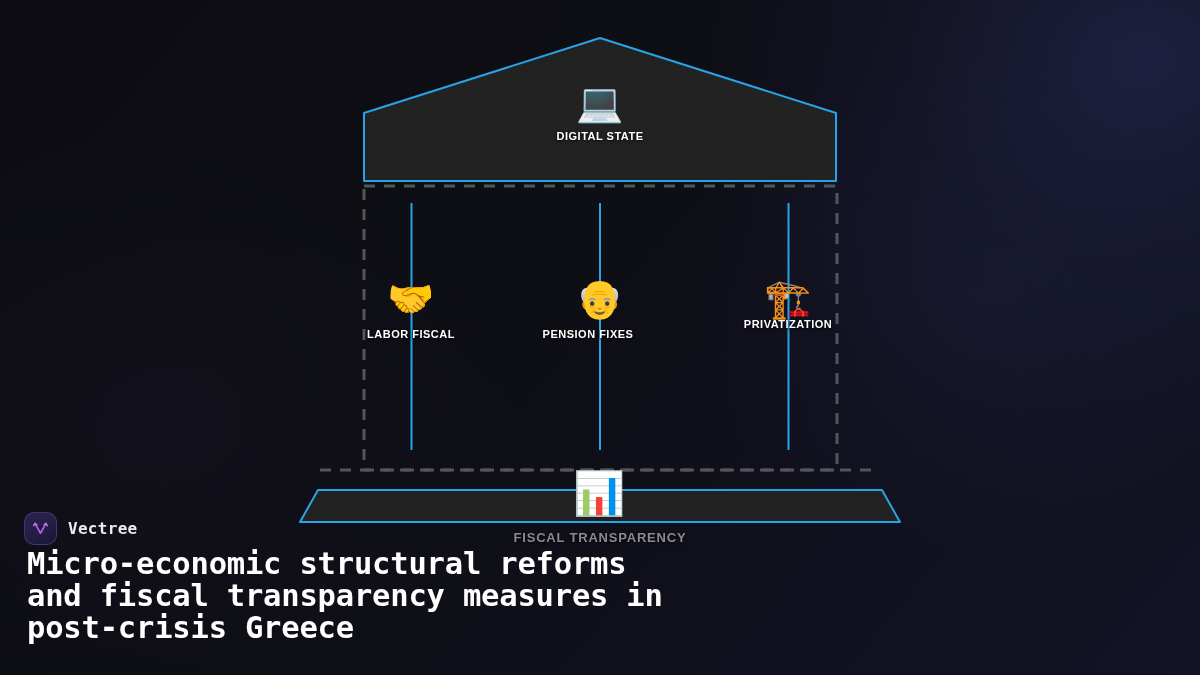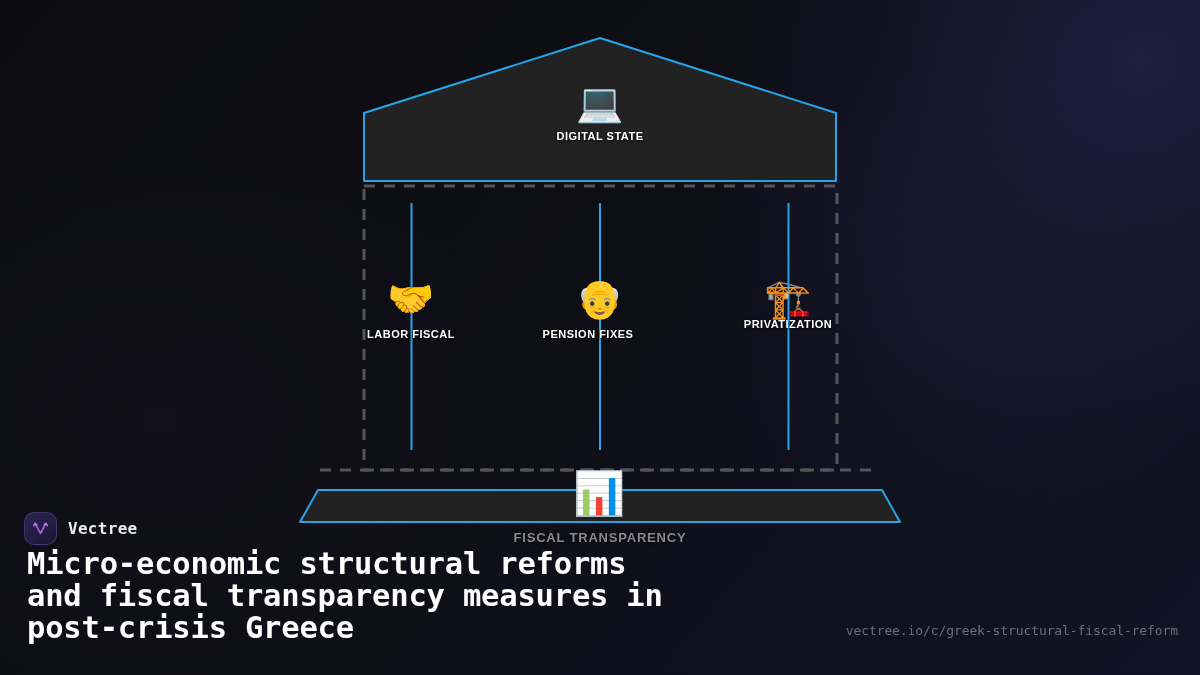--- a/index.html
+++ b/index.html
@@ -172,15 +172,14 @@
         <path d="M19 5.5 L20.8 8.6 M19 5.5 L16.4 7.3" fill="none" stroke="#c97af2" stroke-width="1.6" stroke-linecap="round"></path>
       </svg>
     </div>
     <div id="brand-name">Vectree</div>
   </div>
 
   <div id="headline">Micro-economic structural reforms
 and fiscal transparency measures in
 post-crisis Greece</div>
 
-  <div id="footer-url">vectree.io/c/greek-structural-fiscal-reform</div>
 
 </div>
 
 </body></html>

